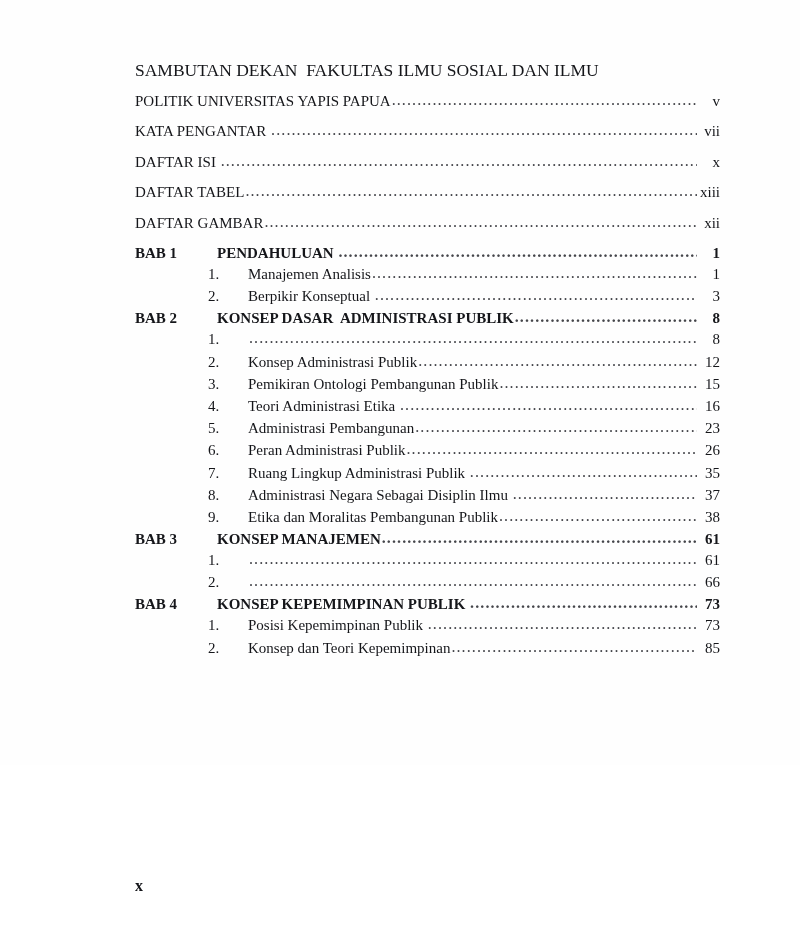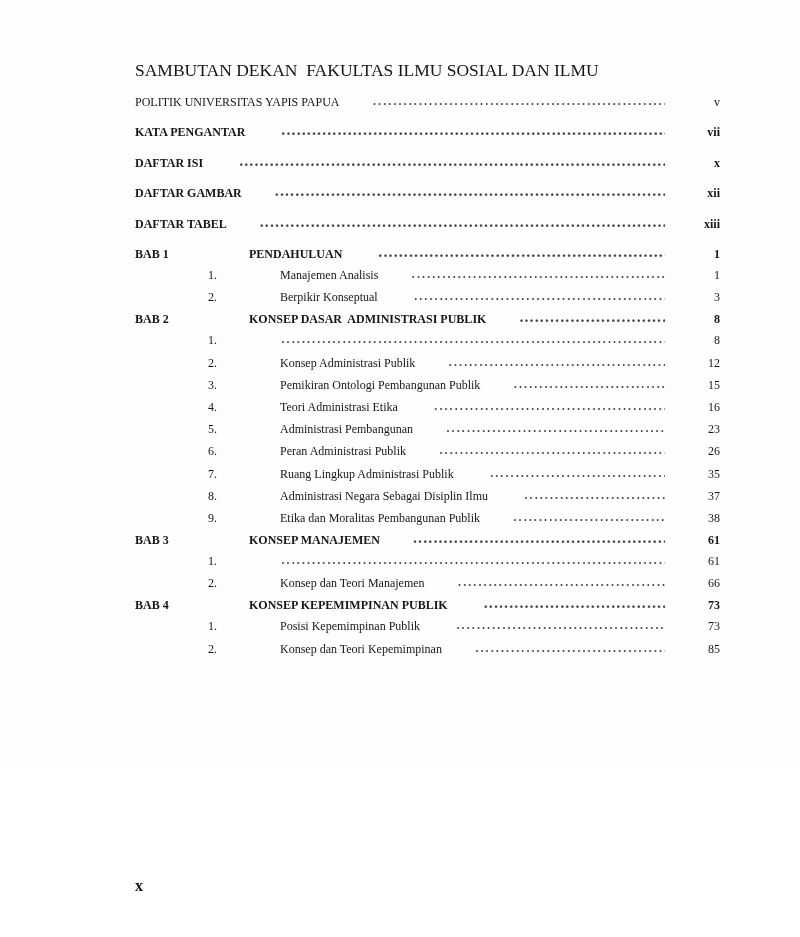--- a/index.html
+++ b/index.html
@@ -31,29 +31,27 @@
     left: 135px;
     top: 62px;
     width: 585px;
   }
 
   
   .row {
     display: flex;
     align-items: baseline;
     width: 100%;
-    font-size: 12px;
+    font-size: 15px;
     line-height: 1.0;
     color: #15161a;
-    gap: 32px;
   }
 
   .front-row {
     margin-bottom: 14.5px;
-    font-weight: bold;
   }
 
   .chapter-row {
     margin-bottom: 5px;
     font-weight: bold;
   }
 
   .sub-row {
     margin-bottom: 6.2px;
   }
@@ -144,28 +142,28 @@
         <span class="label">KATA PENGANTAR </span>
         <span class="leader"></span>
         <span class="pagenum">vii</span>
       </div>
       <div class="row front-row">
         <span class="label">DAFTAR ISI </span>
         <span class="leader"></span>
         <span class="pagenum">x</span>
       </div>
       <div class="row front-row">
+        <span class="label">DAFTAR TABEL</span>
+        <span class="leader"></span>
+        <span class="pagenum">xiii</span>
+      </div>
+      <div class="row front-row">
         <span class="label">DAFTAR GAMBAR</span>
         <span class="leader"></span>
         <span class="pagenum">xii</span>
-      </div>
-      <div class="row front-row">
-        <span class="label">DAFTAR TABEL</span>
-        <span class="leader"></span>
-        <span class="pagenum">xiii</span>
       </div>
       <div class="row chapter-row group-gap">
         <span class="bab-col">BAB 1</span>
         <span class="label">PENDAHULUAN </span>
         <span class="leader"></span>
         <span class="pagenum">1</span>
       </div>
       <div class="row sub-row">
         <span class="num-col">1.</span>
         <span class="label">Manajemen Analisis</span>
@@ -243,21 +241,20 @@
         <span class="leader"></span>
         <span class="pagenum">61</span>
       </div>
       <div class="row sub-row">
         <span class="num-col">1.</span>
         <span class="leader"></span>
         <span class="pagenum">61</span>
       </div>
       <div class="row sub-row">
         <span class="num-col">2.</span>
-        <span class="label">Konsep dan Teori Manajemen</span>
         <span class="leader"></span>
         <span class="pagenum">66</span>
       </div>
       <div class="row chapter-row group-gap">
         <span class="bab-col">BAB 4</span>
         <span class="label">KONSEP KEPEMIMPINAN PUBLIK </span>
         <span class="leader"></span>
         <span class="pagenum">73</span>
       </div>
       <div class="row sub-row">

